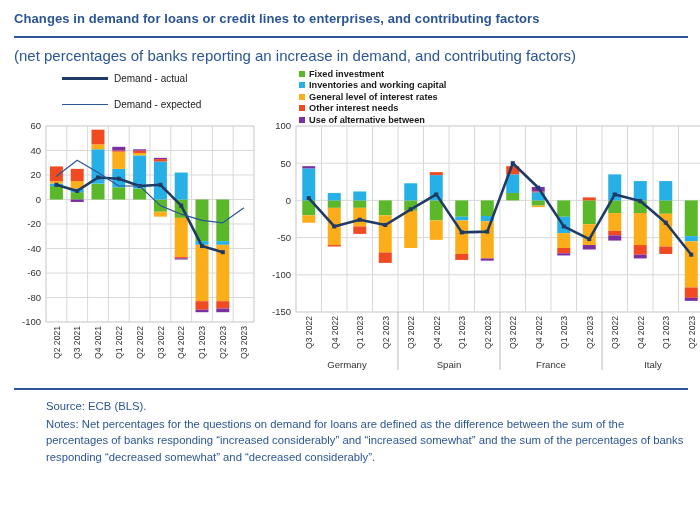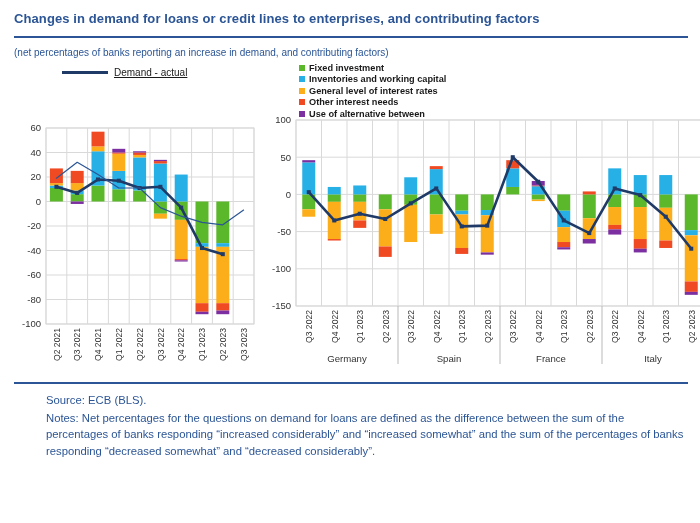--- a/index.html
+++ b/index.html
@@ -15,40 +15,40 @@
   .title{
     font-size:13px;line-height:22px;
     color:#2b5596;font-weight:700;
     padding:8px 12px 0 4px;
     letter-spacing:0.1px;
   }
   .rule{
     height:2px;background:#2b5596;margin:6px 2px 0 4px;
   }
   .subtitle{
-    font-size:10px;color:#2b5596;
+    font-size:15px;color:#2b5596;
     padding:9px 0 0 4px;
   }
 
   
   .legends{position:relative;height:48px;margin-top:4px;}
   .legend-lines{position:absolute;left:52px;top:2px;}
   .legend-line-row{display:flex;align-items:center;height:17px;margin-bottom:9px;}
   .lswatch{width:46px;height:0;border-top:3px solid #1f3a66;margin-right:6px;}
   .lswatch.thin{border-top-width:1.4px;border-top-color:#2b5596;}
-  .llabel{font-size:10px;color:#1a1a1a;font-family:"Liberation Sans",sans-serif;text-decoration:underline;}
+  .llabel{font-size:10px;color:#1a1a1a;font-family:"Liberation Sans",sans-serif;}
 
   .legend-cats{position:absolute;left:289px;top:0;}
   .legend-cat-row{display:flex;align-items:center;height:11.5px;}
   .cswatch{width:6px;height:6px;margin-right:4px;flex:none;}
   .clabel{font-size:9.2px;color:#1a1a1a;white-space:nowrap;font-weight:bold;}
 
   
   .charts{position:relative;height:268px;}
-  .chart-left{position:absolute;left:0;top:8px;}
+  .chart-left{position:absolute;left:0;top:0;}
   .chart-right{position:absolute;left:250px;top:0;}
   svg text{font-family:"Liberation Sans",sans-serif;fill:#333333;}
   .tick{font-size:9.5px;}
   .xtick{font-size:8.6px;}
   .grp{font-size:9.6px;fill:#333;}
 
   
   .foot-rule{height:2px;background:#2b5596;margin:4px 2px 0 4px;}
   .foot{
     padding:8px 6px 0 4px;
@@ -63,20 +63,24 @@
 
   <div class="title">Changes in demand for loans or credit lines to enterprises, and contributing factors</div>
   <div class="rule"></div>
   <div class="subtitle">(net percentages of banks reporting an increase in demand, and contributing factors)</div>
 
   <div class="legends">
     <div class="legend-lines">
       <div class="legend-line-row">
         <span class="lswatch"></span>
         <span class="llabel">Demand - actual</span>
+      </div>
+      <div class="legend-line-row">
+        <span class="lswatch thin"></span>
+        <span class="llabel">Demand - expected</span>
       </div>
     </div>
     <div class="legend-cats">
         <div class="legend-cat-row">
           <span class="cswatch" style="background: rgb(92, 184, 43);"></span>
           <span class="clabel">Fixed investment</span>
         </div>
         <div class="legend-cat-row">
           <span class="cswatch" style="background: rgb(39, 176, 230);"></span>
           <span class="clabel">Inventories and working capital</span>

